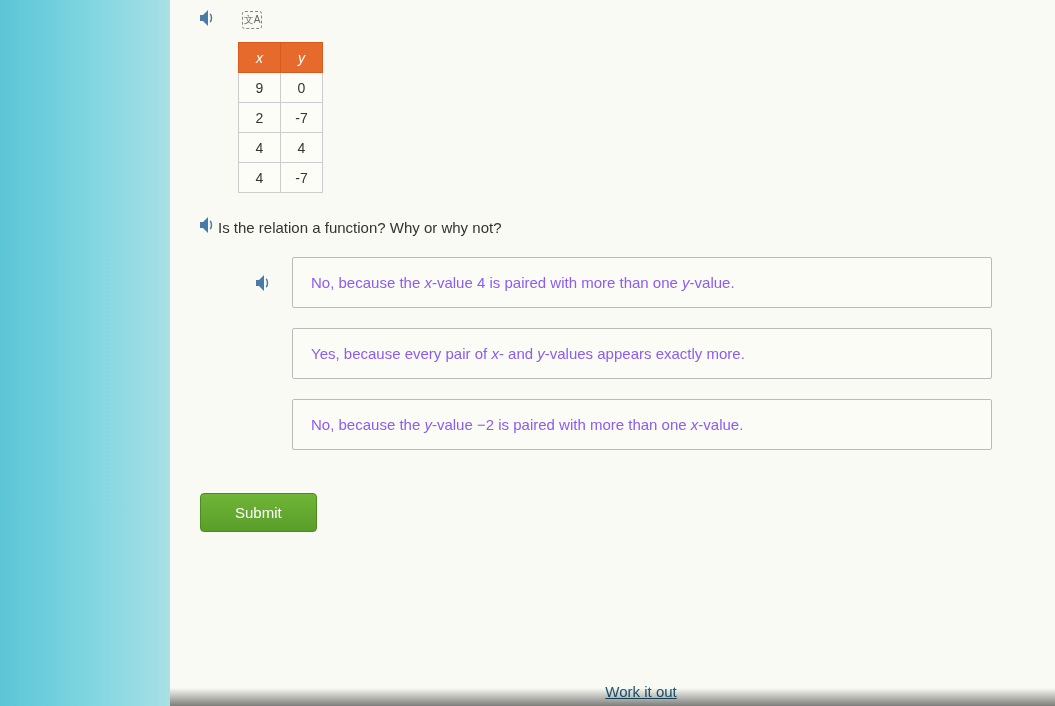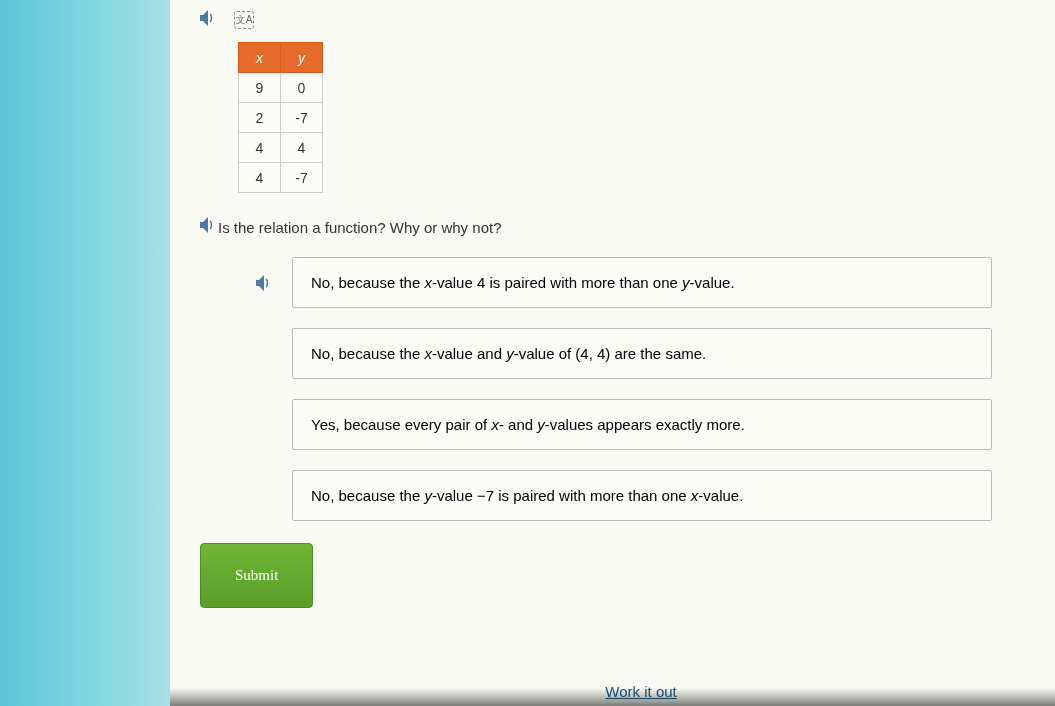--- a/index.html
+++ b/index.html
@@ -23,21 +23,21 @@
   }
   .content {
     flex: 1;
     padding: 10px 30px 0 30px;
     background: #fafaf5;
     position: relative;
   }
   .prompt-row {
     display: flex;
     align-items: center;
-    gap: 16px;
+    gap: 24px;
     margin-bottom: 12px;
     font-size: 15px;
     color: #333;
   }
   .speaker-icon {
     color: #4a7ba6;
     font-size: 16px;
     cursor: pointer;
   }
   .translate-icon {
@@ -100,36 +100,35 @@
     width: 20px;
     cursor:pointer;
   }
   .answer-box {
     flex: 1;
     max-width: 700px;
     border: 1px solid #bbb;
     background: #fcfcf6;
     padding: 16px 18px;
     font-size: 15px;
-    color: #000000;
+    color: #8b5cf6;
     cursor: pointer;
     border-radius: 2px;
   }
   .ital { font-style: italic; }
   .submit-btn {
-    margin-top: 2px;
+    margin-top: 23px;
     margin-left: 0px;
     background: linear-gradient(#6fb536, #5a9e2a);
     color: #fff;
     border: 1px solid #4d8a22;
     border-radius: 4px;
-    padding: 23px 34px;
+    padding: 10px 34px;
     font-size: 15px;
     cursor: pointer;
-    font-family: Liberation Serif, serif;
   }
   .work-link {
     position: absolute;
     bottom: 6px;
     left: 50%;
     transform: translateX(-10%);
     color: #1a5a7a;
     text-decoration: underline;
     font-size: 15px;
     cursor:pointer;
@@ -203,38 +202,32 @@
           <svg width="18" height="16" viewBox="0 0 18 16">
               <path fill="#4a7ba6" d="M0 5h3l5-5v16l-5-5H0z"></path>
               <path fill="none" stroke="#4a7ba6" stroke-width="1.5" d="M10 4c2 1 2 7 0 8"></path>
             </svg>
         </span>
         <div class="answer-box">
           <span>No, because the </span><span class="ital">x</span><span>-value 4 is paired with more than one </span><span class="ital">y</span><span>-value.</span>
         </div>
       </div>
 
-      <div class="answer-row">
-        <span class="answer-speaker"></span>
-        <div class="answer-box">
-          <span>No, because the </span><span class="ital">x</span><span>-value and </span><span class="ital">y</span><span>-value of (4, 4) are the same.</span>
-        </div>
-      </div>
 
       <div class="answer-row">
         <span class="answer-speaker"></span>
         <div class="answer-box">
           <span>Yes, because every pair of </span><span class="ital">x</span><span>- and </span><span class="ital">y</span><span>-values appears exactly more.</span>
         </div>
       </div>
 
       <div class="answer-row">
         <span class="answer-speaker"></span>
         <div class="answer-box">
-          <span>No, because the </span><span class="ital">y</span><span>-value −7 is paired with more than one </span><span class="ital">x</span><span>-value.</span>
+          <span>No, because the </span><span class="ital">y</span><span>-value −2 is paired with more than one </span><span class="ital">x</span><span>-value.</span>
         </div>
       </div>
 
     </div>
 
     <button class="submit-btn">Submit</button>
 
     <a class="work-link">Work it out</a>
 
     <div class="bottom-shadow"></div>

